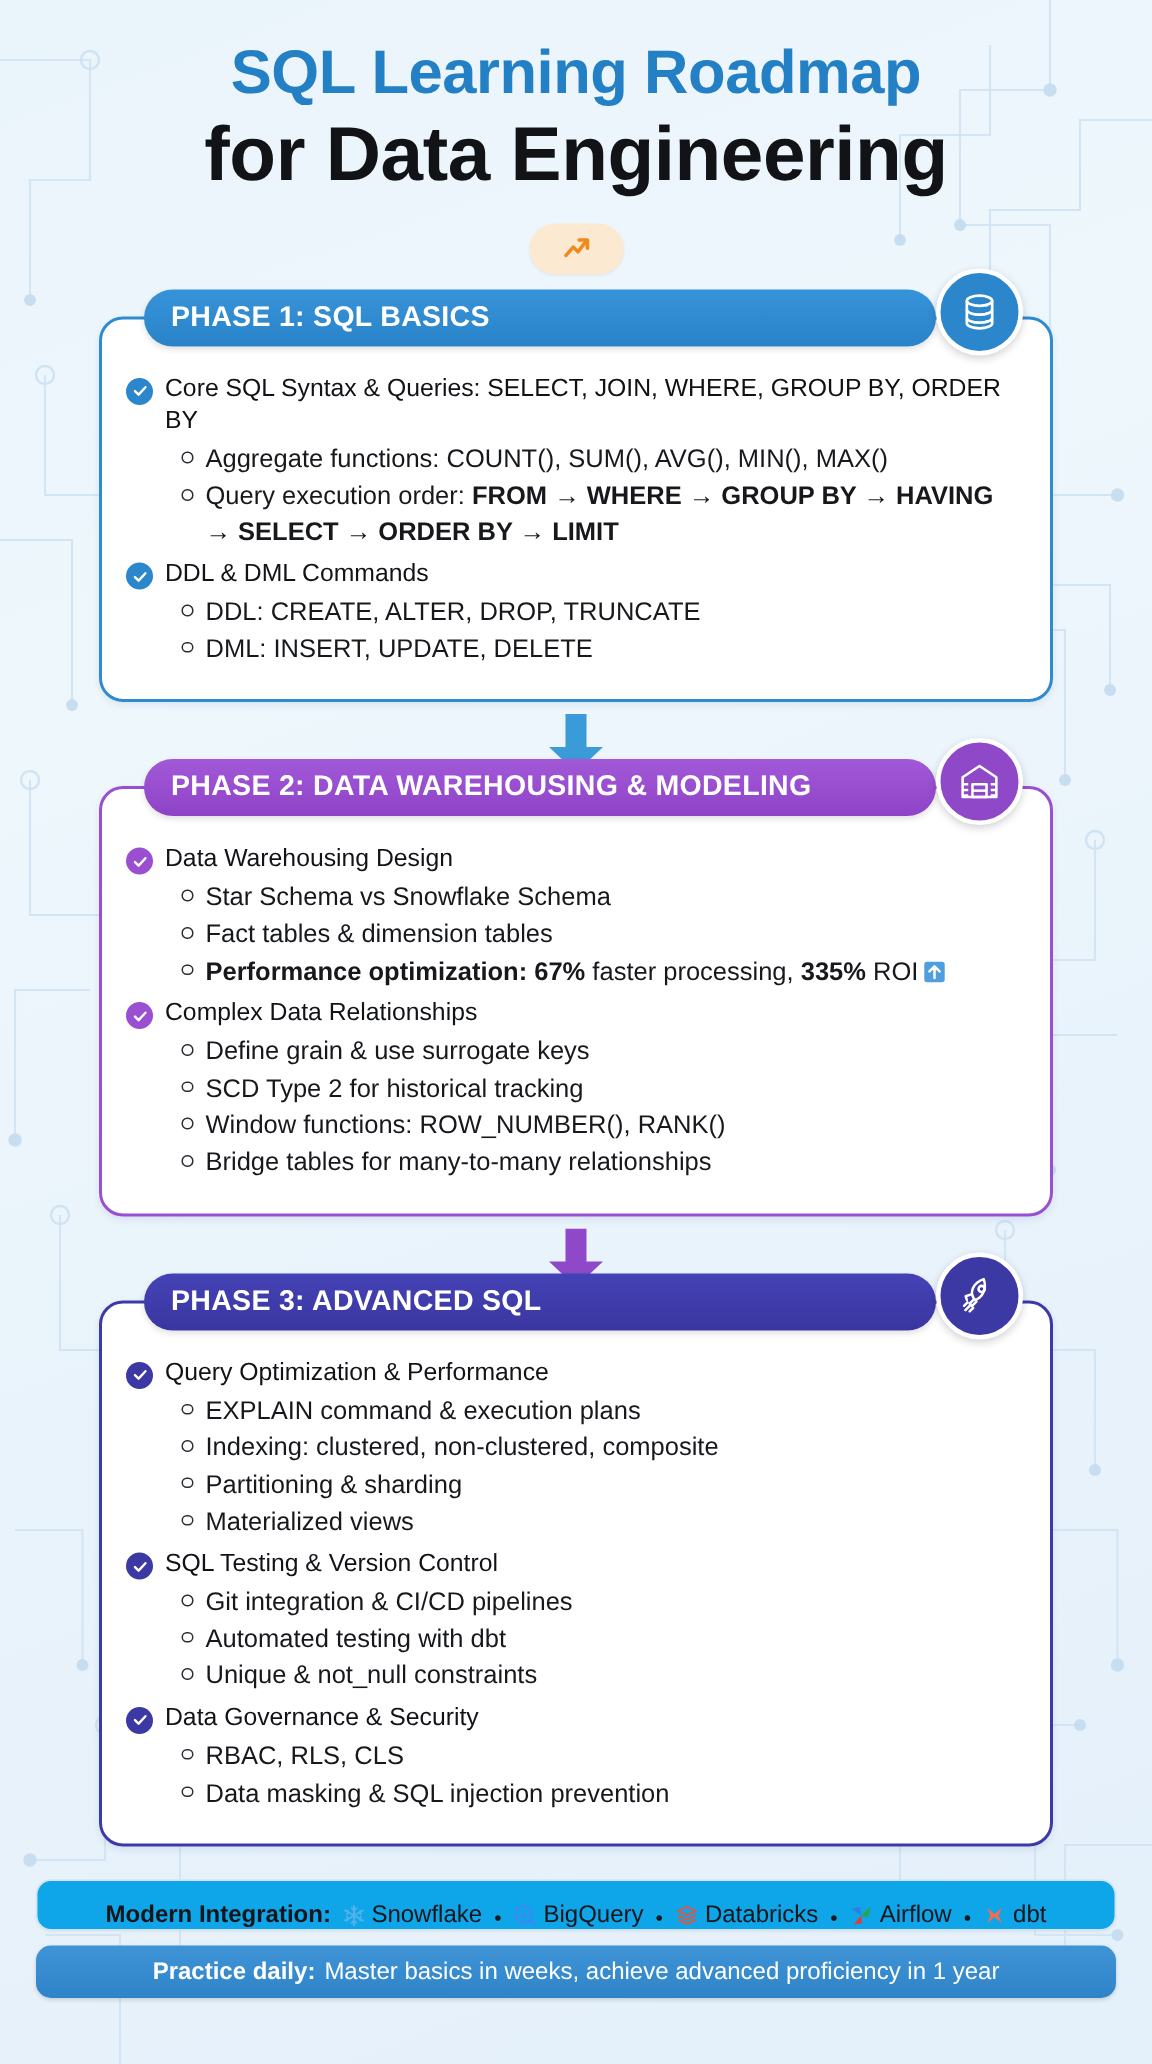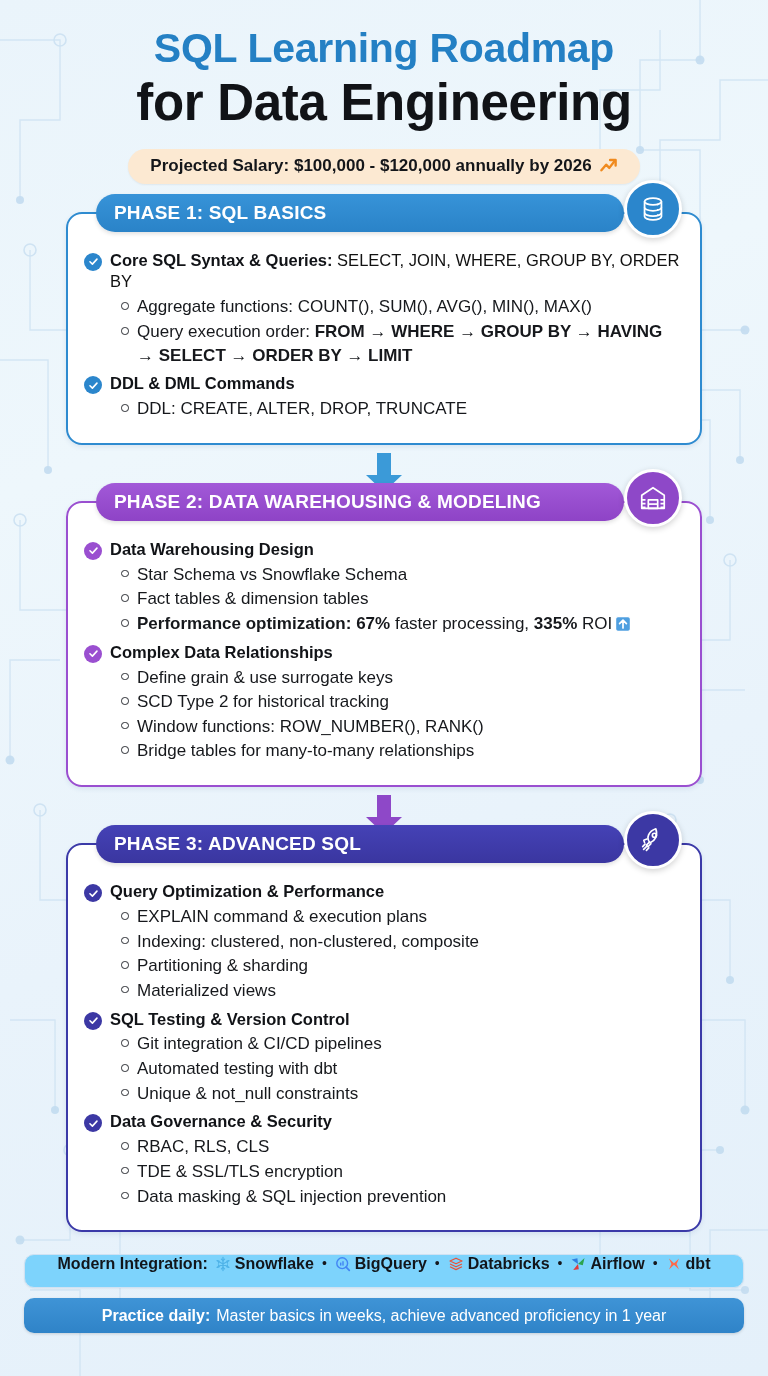--- a/index.html
+++ b/index.html
@@ -91,21 +91,21 @@
     font-size:16.5px; line-height:1.33;
   }
   .check {
     flex:0 0 auto; width:18px; height:18px; border-radius:50%;
     margin-top:3px; display:flex; align-items:center; justify-content:center;
   }
   .p1 .check { background:#2b86cc; }
   .p2 .check { background:#9a4fd0; }
   .p3 .check { background:#3c38a4; }
   .check svg { width:11px; height:11px; }
-  .topic-title { font-weight:bold; color:#111317; }
+  .topic-title { font-weight:normal; color:#111317; }
 
   .sublist { list-style:none; margin:2px 0 6px 36px; }
   .sublist li {
     position:relative;
     font-size:17px; line-height:1.39;
     padding-left:17px; color:#16181c;
     margin-bottom:1px;
   }
   .sublist li::before {
     content:""; position:absolute; left:1px; top:7px;
@@ -115,28 +115,28 @@
   .sublist li b { font-weight:bold; }
   .up-ico { display:inline-block; vertical-align:-3px; width:16px; height:16px; margin-left:3px;}
 
   
   .connector { width:768px; display:flex; justify-content:center; }
   .arrow { width:44px; height:40px; }
 
   
   .footer { padding:0 24px; }
   .integration-bar {
-    display:flex; align-items:flex-start; justify-content:center; gap:0px;
-    background:#7dd3fc; border:1.5px solid #cfe2f3;
+    display:flex; align-items:flex-end; justify-content:center; gap:0px;
+    background:#0ea5e9; border:1.5px solid #cfe2f3;
     border-radius:10px;
     height:34px; font-size:16px; color:#12151a;
     box-shadow:0 1px 2px rgba(0,0,0,0.05);
   }
   .integration-bar .lbl { font-weight:bold; margin-right:7px; }
-  .tool { display:inline-flex; align-items:center; gap:4px;font-weight:bold; }
+  .tool { display:inline-flex; align-items:center; gap:4px; }
   .tool-ico { width:16px; height:16px; display:inline-block; }
   .dot-sep { margin:0 8px; color:#15181d; font-size:14px; }
 
   .practice-bar {
     margin-top:10px;
     display:flex; align-items:center; justify-content:center;
     background:linear-gradient(180deg,#3f94d6,#2f83c8);
     border-radius:10px; height:35px;
     color:#ffffff; font-size:16px;
     box-shadow:0 1px 3px rgba(0,0,0,0.15);
@@ -208,21 +208,20 @@
       <circle cx="70" cy="1150" r="6"></circle>
   </g>
 </svg>
 
 <div class="page">
 
   <div class="header">
     <div class="title-1">SQL Learning Roadmap</div>
     <div class="title-2">for Data Engineering</div>
     <div class="salary-badge">
-      <span>Projected Salary: $100,000 - $120,000 annually by 2026</span>
       <span class="trend-ico">
         <svg viewBox="0 0 24 24" width="19" height="19">
           <path d="M3 18 L9 11 L13 15 L20 6" stroke="#f08a1e" stroke-width="3" fill="none" stroke-linecap="round" stroke-linejoin="round"></path>
           <path d="M14 5 H21 V12" stroke="#f08a1e" stroke-width="3" fill="none" stroke-linecap="round" stroke-linejoin="round"></path>
         </svg>
       </span>
     </div>
   </div>
 
   <div style="margin-top:28px;">
@@ -262,20 +261,21 @@
             <div class="topic-head">
               <span class="check">
                 <svg viewBox="0 0 14 14">
                     <path d="M2.5 7.3 L5.6 10.3 L11.4 4" stroke="#fff" stroke-width="2" fill="none" stroke-linecap="round" stroke-linejoin="round"></path>
                   </svg>
               </span>
               <span class="topic-title">DDL &amp; DML Commands</span>
             </div>
             <ul class="sublist">
               <li>DDL: CREATE, ALTER, DROP, TRUNCATE</li>
+              <li>DML: INSERT, UPDATE, DELETE</li>
             </ul>
           </div>
 
 
         </div>
       </div>
     </div>
   </div>
 
   <div class="connector" style="margin-top:8px;">
@@ -402,21 +402,20 @@
             <div class="topic-head">
               <span class="check">
                 <svg viewBox="0 0 14 14">
                     <path d="M2.5 7.3 L5.6 10.3 L11.4 4" stroke="#fff" stroke-width="2" fill="none" stroke-linecap="round" stroke-linejoin="round"></path>
                   </svg>
               </span>
               <span class="topic-title">Data Governance &amp; Security</span>
             </div>
             <ul class="sublist">
               <li>RBAC, RLS, CLS</li>
-              <li>TDE &amp; SSL/TLS encryption</li>
               <li>Data masking &amp; SQL injection prevention</li>
             </ul>
           </div>
 
         </div>
       </div>
     </div>
   </div>
 
   <div class="footer" style="margin-top:22px;">

